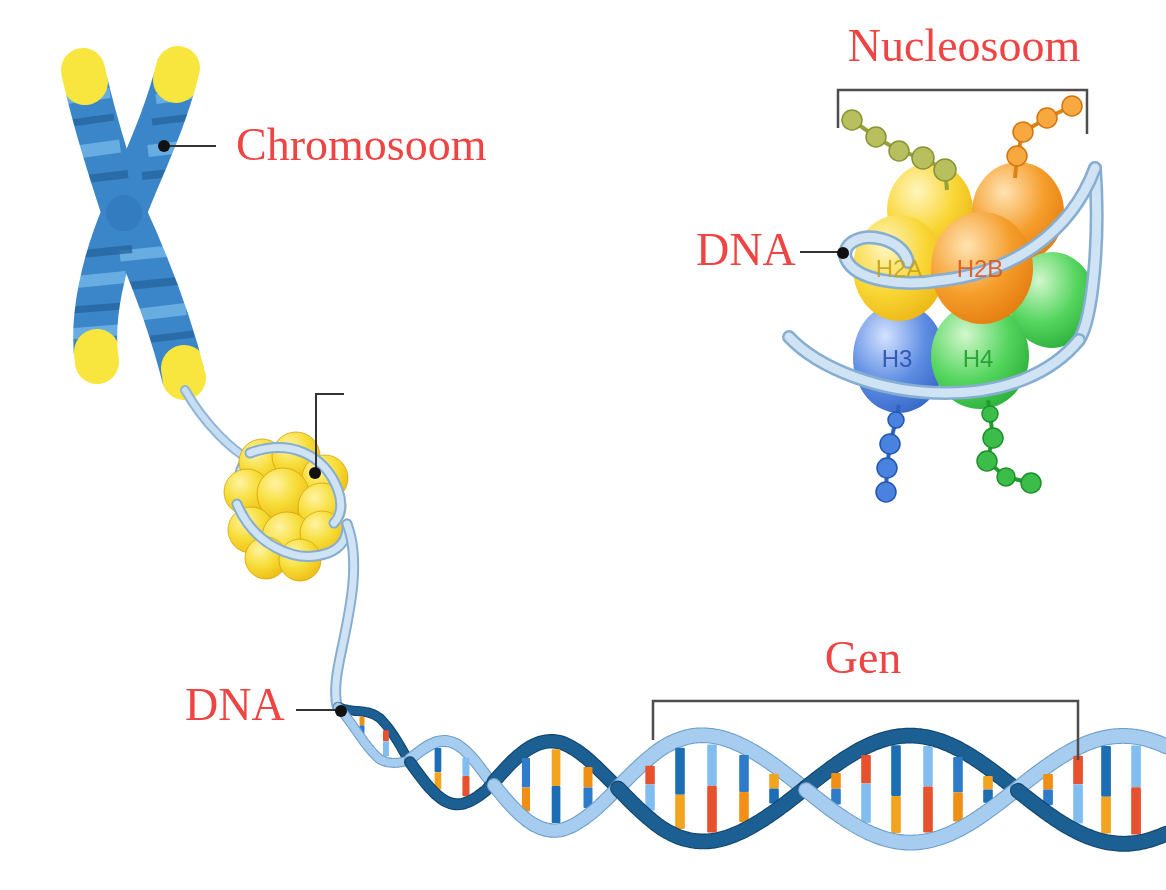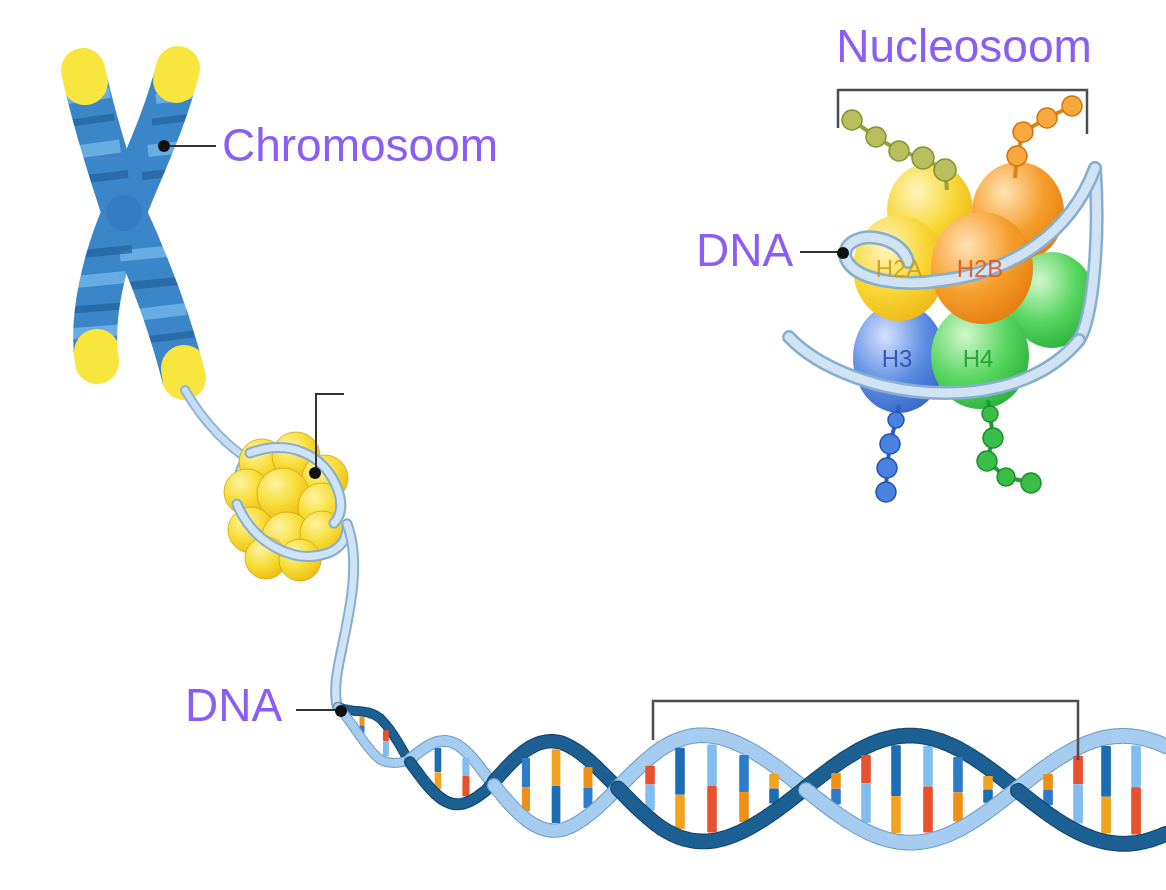--- a/index.html
+++ b/index.html
@@ -1,20 +1,20 @@
 <!DOCTYPE html>
 <html><head>
 <meta charset="utf-8">
 <style>
   html,body{margin:0;padding:0;background:#fff;}
   .stage{position:relative;width:1166px;height:890px;background:#ffffff;overflow:hidden;
          font-family:"Liberation Sans",sans-serif;}
   .stage svg{position:absolute;left:0;top:0;}
-  .label{position:absolute;font-size:46px;line-height:1.05;color:#8b5cf6;white-space:nowrap;
-         font-family:Liberation Sans, sans-serif;}
+  .label{position:absolute;font-size:46px;line-height:1.05;color:#ef4444;white-space:nowrap;
+         font-family:Liberation Serif, serif;}
   .label.center{text-align:center;}
 </style>
 </head>
 <body>
 
 <div class="stage">
 
 <svg id="scene" width="1166" height="890" viewBox="0 0 1166 890">
   <defs>
     <radialGradient id="gHist" cx="35%" cy="30%" r="80%">
@@ -278,17 +278,18 @@
     <path d="M653,740 L653,701 L1078,701 L1078,760" stroke="#4d4d4d" stroke-width="2.5"></path>
   </g>
   <g fill="#111">
     <circle cx="164" cy="146" r="6"></circle>
     <circle cx="315" cy="473" r="6"></circle>
     <circle cx="843" cy="253" r="6"></circle>
     <circle cx="341" cy="711" r="6"></circle>
   </g>
 </svg>
 
-<div class="label" style="left:222px;top:121px;">Chromosoom</div>
+<div class="label" style="left:236px;top:121px;">Chromosoom</div>
 <div class="label" style="left:696px;top:226px;">DNA</div>
 <div class="label center" style="left:833px;top:22px;width:262px;">Nucleosoom</div>
 <div class="label" style="left:185px;top:681px;">DNA</div>
+<div class="label center" style="left:790px;top:634px;width:146px;">Gen</div>
 
 </div>
 </body></html>

